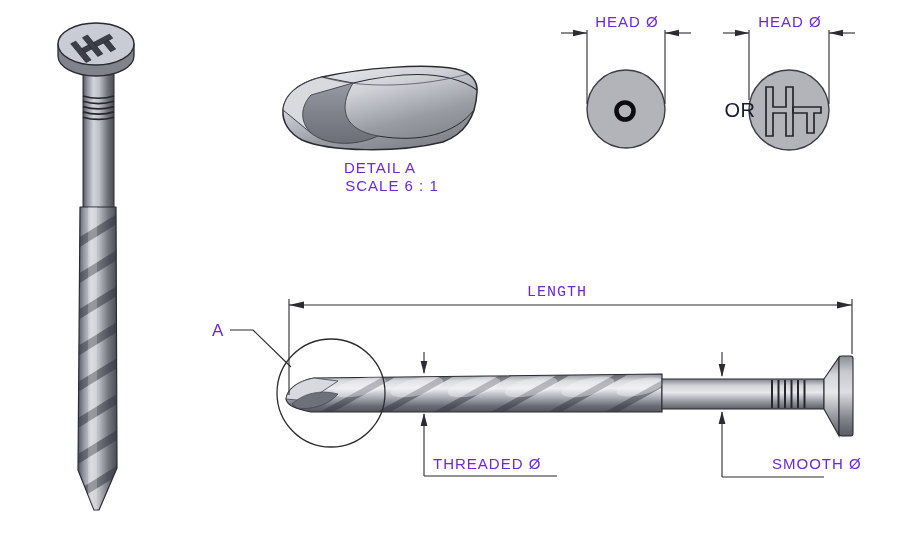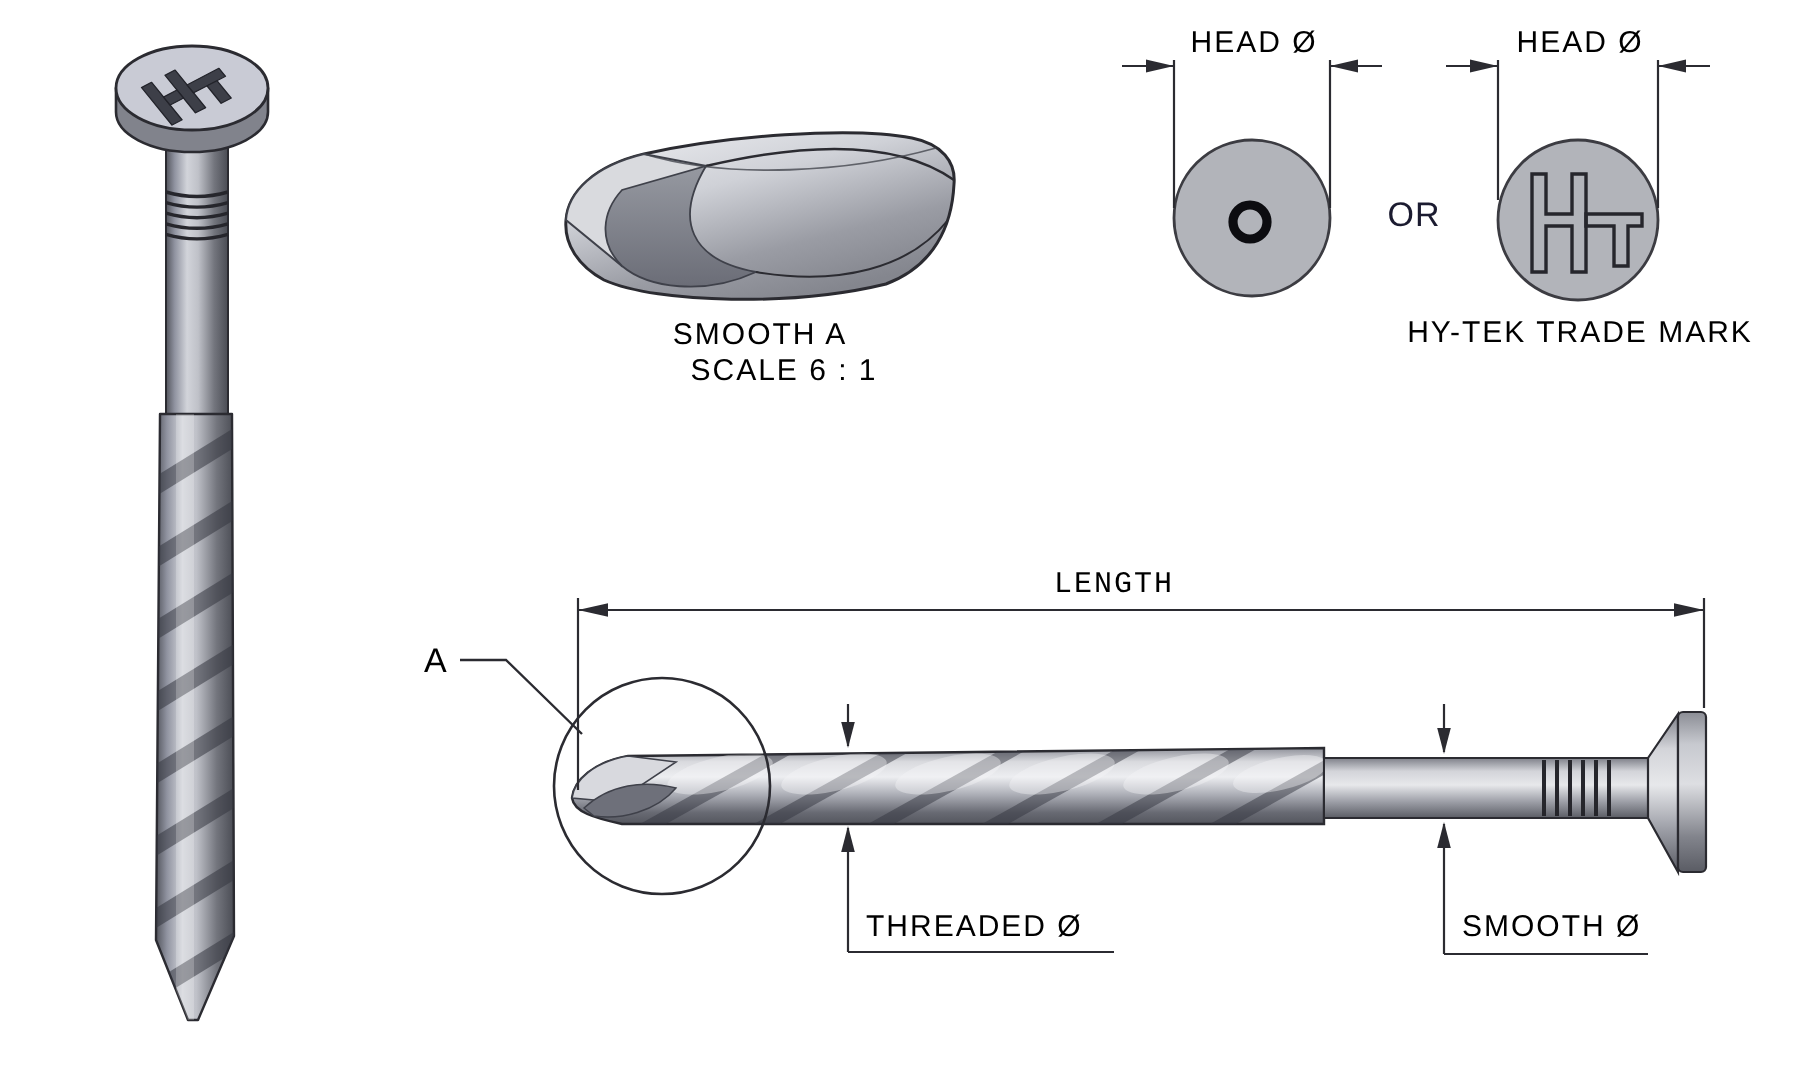--- a/index.html
+++ b/index.html
@@ -2,25 +2,25 @@
 <html><head>
 <meta charset="utf-8">
 <style>
   html,body{margin:0;padding:0;background:#fff;}
   .canvas{
     position:relative;width:897px;height:534px;background:#ffffff;
     font-family:"Liberation Sans",sans-serif;overflow:hidden;
   }
   .draw{position:absolute;left:0;top:0;}
   .lbl{
-    position:absolute;color:#000000;font-size:15px;letter-spacing:1px;
+    position:absolute;color:#6d28d9;font-size:15px;letter-spacing:1px;
     white-space:nowrap;line-height:1.1;
   }
   .ctr{transform:translateX(-50%);}
-  .lbl-or{font-size:17px;color:#1b1b30;letter-spacing:0.5px;}
+  .lbl-or{font-size:20px;color:#1b1b30;letter-spacing:0.5px;margin-left:33px;}
   .lbl-callout{font-size:17px;letter-spacing:0;}
 </style>
 </head>
 <body>
 
 <div class="canvas">
 
 <svg class="draw" width="897" height="534" viewBox="0 0 897 534">
   <defs>
     <linearGradient id="gVert" x1="0" y1="0" x2="1" y2="0">
@@ -209,23 +209,22 @@
     <polygon points="722,377 718.6,364 725.4,364" fill="#2b2b31" stroke="none"></polygon>
     <polygon points="722,411 718.6,424 725.4,424" fill="#2b2b31" stroke="none"></polygon>
     <line x1="722" y1="412" x2="722" y2="477"></line>
     <line x1="722" y1="477" x2="824" y2="477"></line>
   </g>
 </svg>
 
 <div class="lbl ctr" style="left:627px;top:14px;">HEAD Ø</div>
 <div class="lbl ctr" style="left:790px;top:14px;">HEAD Ø</div>
 <div class="lbl lbl-or ctr" style="left:707px;top:99px;">OR</div>
-<div class="lbl ctr" style="left:790px;top:159px;">HY-TEK TRADE MARK</div>
-
-<div class="lbl ctr" style="left:380px;top:160px;">SMOOTH A</div>
+
+<div class="lbl ctr" style="left:380px;top:160px;">DETAIL A</div>
 <div class="lbl ctr" style="left:380px;top:178px;margin-left:12px;">SCALE 6 : 1</div>
 
 <div class="lbl ctr" style="left:557px;top:285px;font-family:Liberation Mono, monospace;">LENGTH</div>
 <div class="lbl lbl-callout" style="left:212px;top:322px;">A</div>
 <div class="lbl" style="left:433px;top:456px;">THREADED Ø</div>
-<div class="lbl" style="left:731px;top:456px;">SMOOTH Ø</div>
+<div class="lbl" style="left:772px;top:456px;">SMOOTH Ø</div>
 
 </div>
 
 </body></html>

